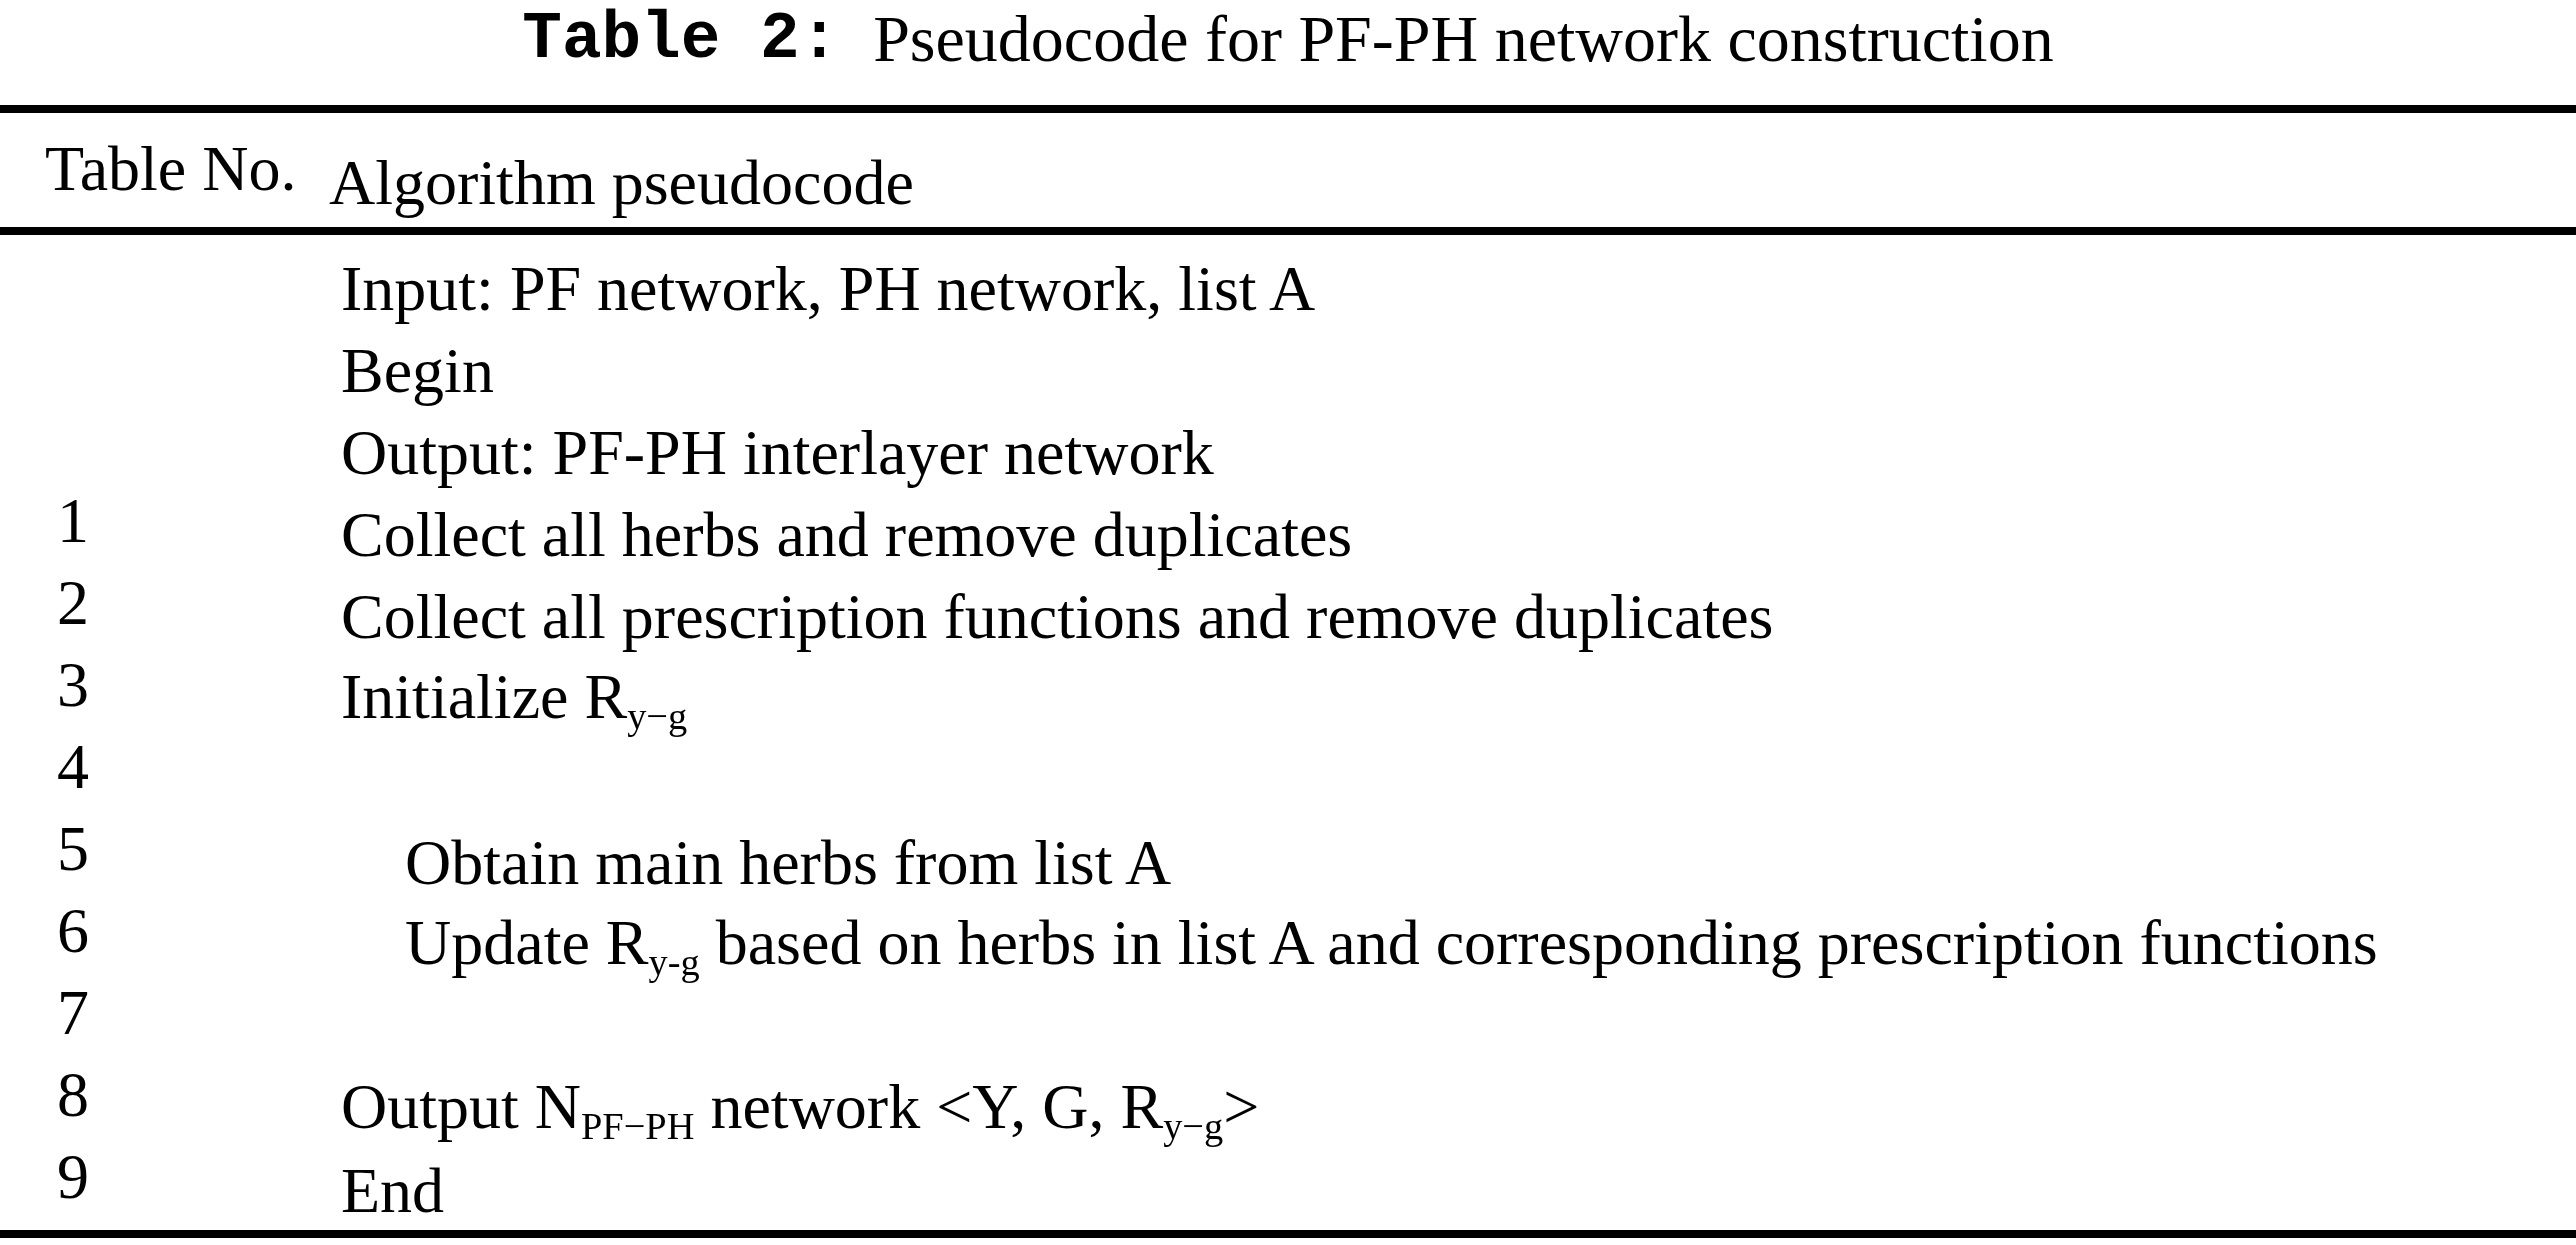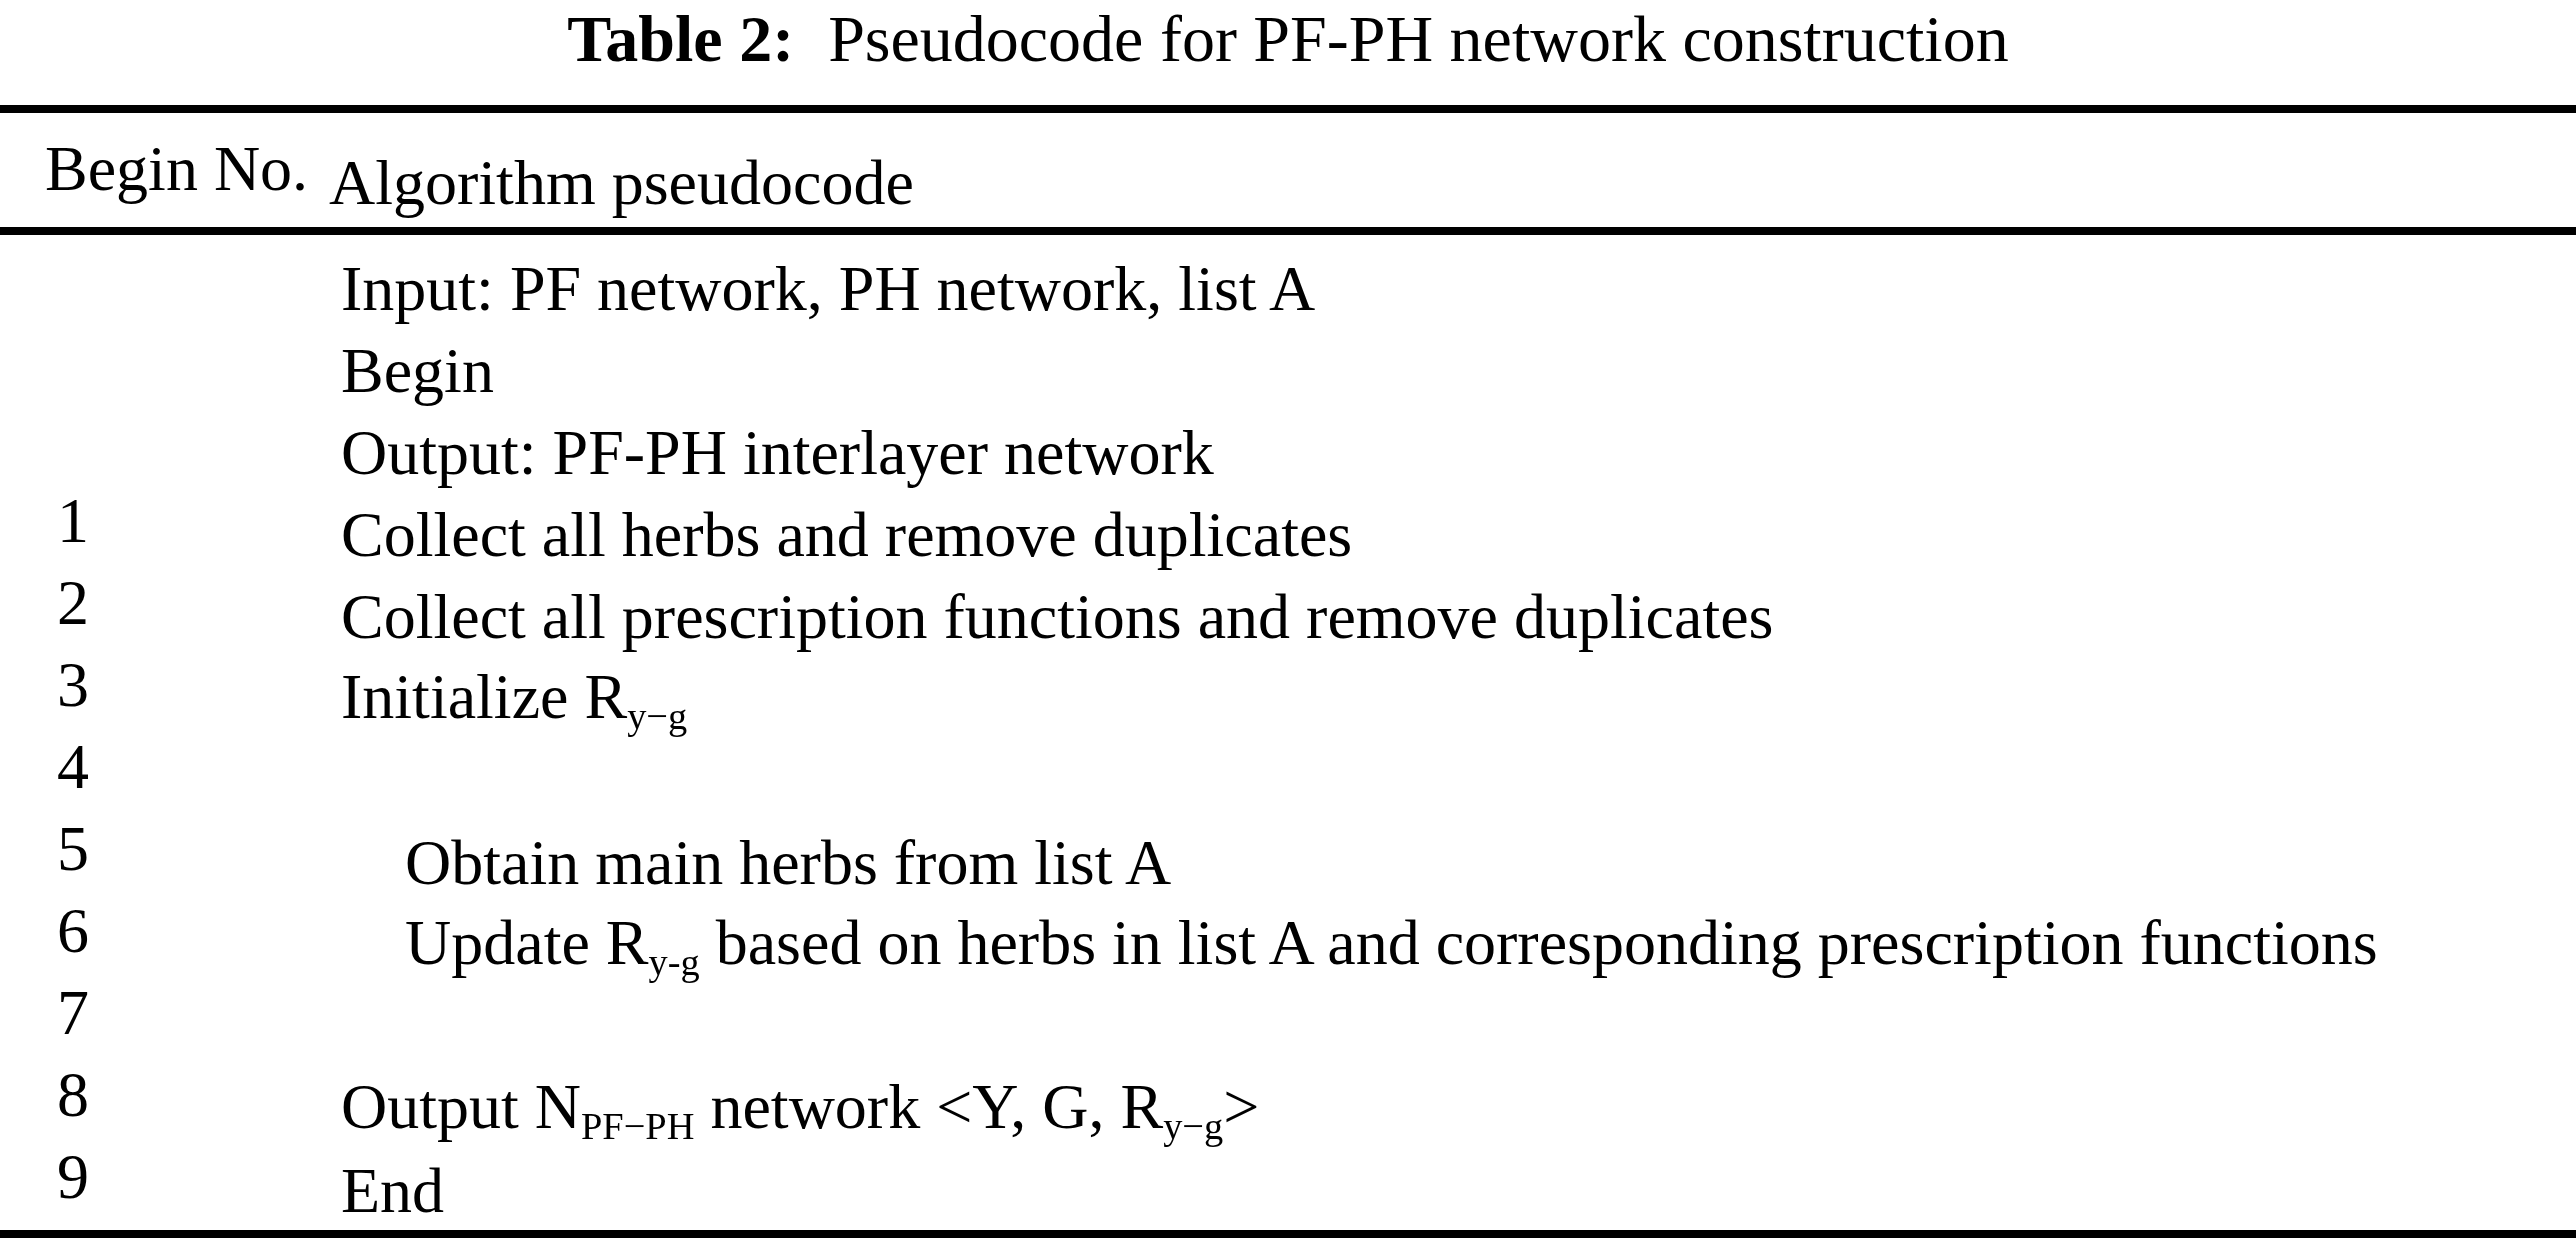--- a/index.html
+++ b/index.html
@@ -16,21 +16,21 @@
   .caption {
     position: absolute;
     top: 0; left: 0; right: 0;
     height: 78px;
     display: flex;
     justify-content: center;
     align-items: center;
     white-space: nowrap;
     font-size: 66px;
   }
-  .caption-label { font-weight: bold; margin-right: 34px; }
+  .caption-label { font-weight: bold; margin-right: 34px; font-family: Liberation Mono, monospace; }
   .rule {
     position: absolute;
     left: 0; right: 0;
     height: 7.5px;
     background: #000000;
   }
   .rule-top    { top: 105px; }
   .rule-mid    { top: 227px; }
   .rule-bottom { top: 1230px; }
   .header-row {
@@ -72,21 +72,21 @@
 <div class="page">
 
   <div class="caption">
     <span class="caption-label">Table 2:</span>
     <span class="caption-text">Pseudocode for PF-PH network construction</span>
   </div>
 
   <div class="rule rule-top"></div>
 
   <div class="header-row">
-    <span class="num">Begin No.</span>
+    <span class="num">Table No.</span>
     <span class="code ind-0">Algorithm pseudocode</span>
   </div>
 
   <div class="rule rule-mid"></div>
 
   <div class="tbody">
       <div class="row">
         <span class="num"></span>
         <span class="code ind-0"><span>Input: PF network, PH network, list A</span></span>
       </div>

